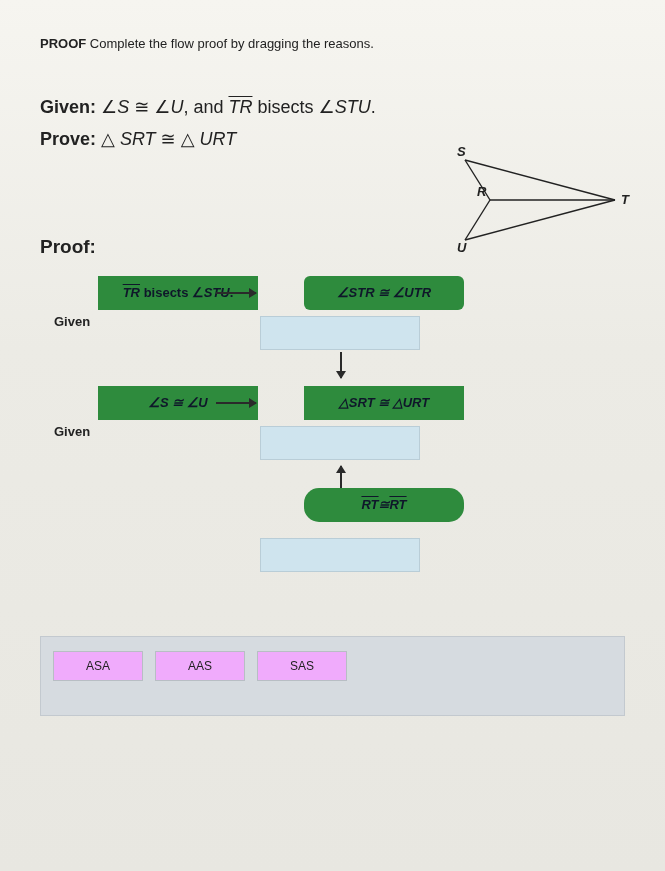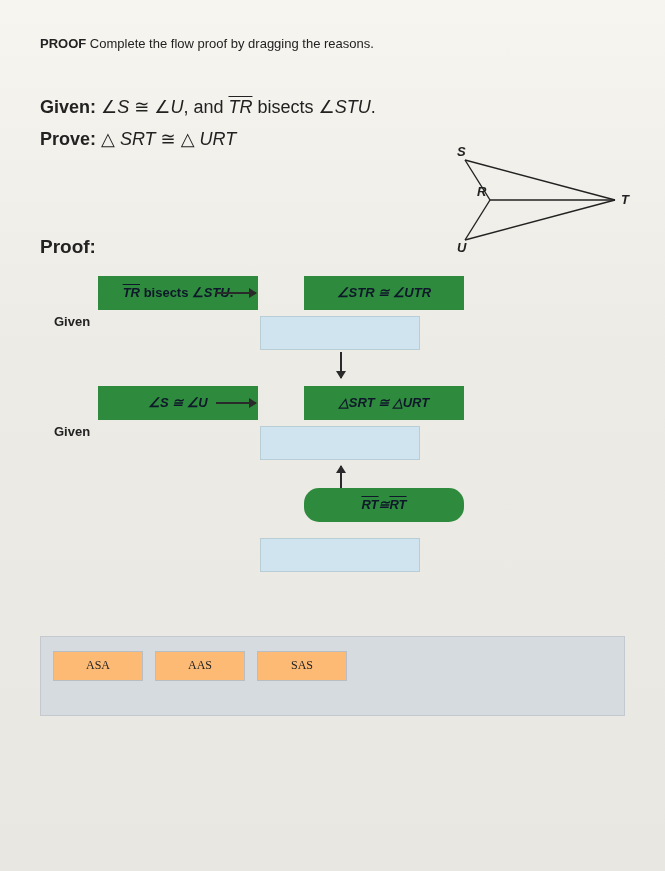--- a/index.html
+++ b/index.html
@@ -81,31 +81,30 @@
   }
 
   .bank {
     margin-top: 40px;
     background: #d6dbe0;
     border: 1px solid #c3c9cf;
     padding: 14px 12px;
   }
   .bank-row { display: flex; gap: 12px; margin-bottom: 10px; flex-wrap: wrap; }
   .chip {
-    background: #fdba74;
+    background: #f0abfc;
     border: 1px solid #b8bec4;
     min-width: 90px;
     height: 30px;
     padding: 0 14px;
     display: flex;
     align-items: center;
     justify-content: center;
     font-size: 12px;
     cursor: grab;
-    font-family: Liberation Serif, serif;
   }
 
   .diagram {
     position: absolute;
     right: 30px;
     top: 140px;
     width: 200px;
     height: 120px;
   }
   .diagram text {
@@ -149,21 +148,21 @@
 
 <div class="proof-lbl">Proof:</div>
 
 <div class="flow">
 
   <div class="box green" style="left:14px; top:0;">
     <span style="font-style:normal"><span style="text-decoration:overline;font-style:italic">TR</span> bisects ∠<i>STU</i>.</span>
   </div>
   <div class="reason-lbl" style="left:14px; top:38px;">Given</div>
 
-  <div class="box green" style="left:220px; top:0;">∠STR ≅ ∠UTR</div>
+  <div class="box green" style="left:220px; top:0;border-radius:6px;">∠STR ≅ ∠UTR</div>
   <div class="box drop" style="left:220px; top:40px;"></div>
 
   <div class="arrow-h" style="left:176px; top:16px; width:40px;"></div>
 
   <div class="arrow-down" style="left:300px; top:76px; height:26px;"></div>
 
   <div class="box green" style="left:14px; top:110px;">∠S ≅ ∠U</div>
   <div class="reason-lbl" style="left:14px; top:148px;">Given</div>
 
   <div class="box green" style="left:220px; top:110px;">△SRT ≅ △URT</div>

